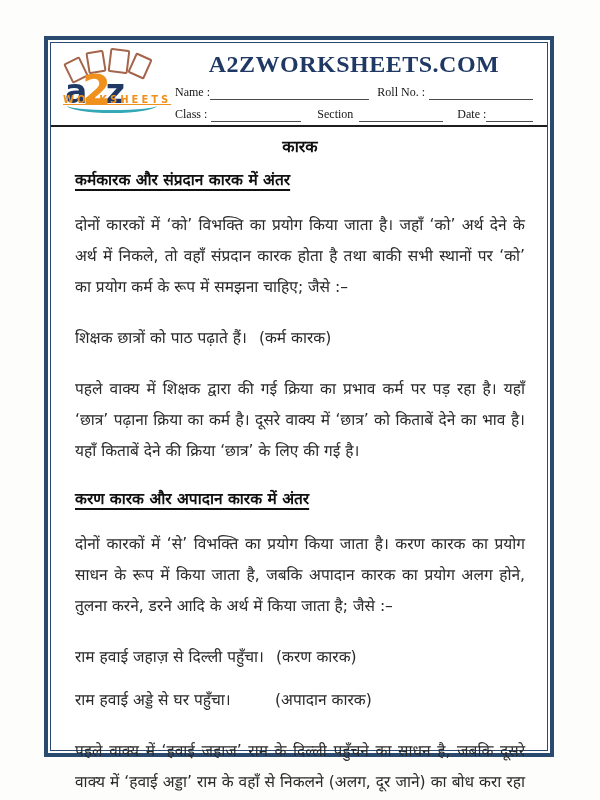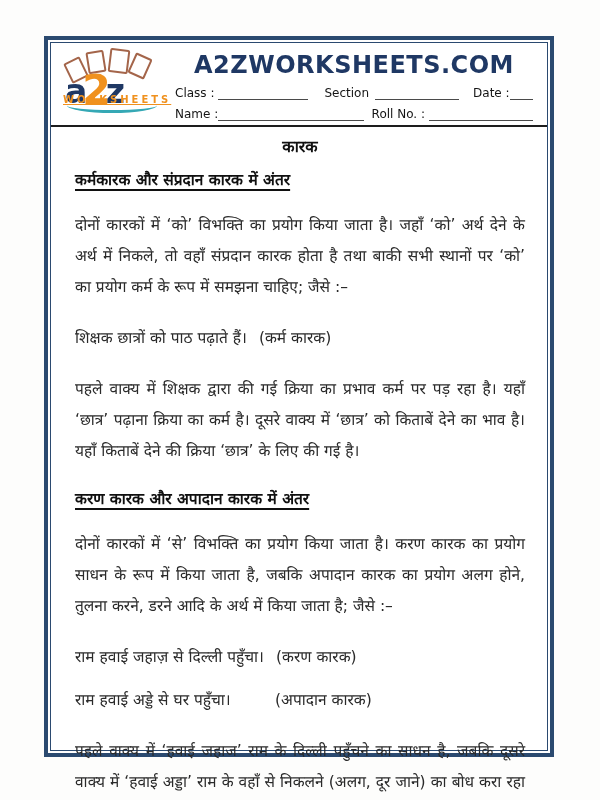--- a/index.html
+++ b/index.html
@@ -73,20 +73,21 @@
     color: #f0911e;
     letter-spacing: 3px;
     white-space: nowrap;
     text-decoration: underline;
   }
   .header-right {
     flex: 1;
     padding: 0 4px 0 10px;
     display: flex;
     flex-direction: column;
+    font-family: Liberation Serif, serif;
   }
   .site-title {
     text-align: center;
     font-weight: bold;
     font-size: 24px;
     color: #1f3864;
     letter-spacing: 0.5px;
     margin-top: 2px;
   }
   .form-row {
@@ -160,33 +161,33 @@
           <span class="l-2">2</span>
           <span class="l-z">z</span>
         </div>
         <div class="logo-swoosh"></div>
         <div class="logo-sub">WORKSHEETS</div>
       </div>
 
       <div class="header-right">
         <div class="site-title">A2ZWORKSHEETS.COM</div>
         <div class="form-row">
+          <span class="lbl">Name :</span>
+          <span class="blank grow mr8"></span>
+          <span class="lbl">Roll No. :</span>
+          <span class="blank w-roll"></span>
+        </div>
+        <div class="form-row">
           <span class="lbl">Class :</span>
           <span class="blank w-class"></span>
           <span class="lbl">Section</span>
           <span class="blank w-section"></span>
           <span class="lbl">Date :</span>
           <span class="blank grow"></span>
         </div>
-        <div class="form-row">
-          <span class="lbl">Name :</span>
-          <span class="blank grow mr8"></span>
-          <span class="lbl">Roll No. :</span>
-          <span class="blank w-roll"></span>
-        </div>
       </div>
     </div>
 
     <div class="content">
       <div class="doc-title">कारक</div>
 
       <div class="section-heading">कर्मकारक और संप्रदान कारक में अंतर</div>
       <p class="body">दोनों कारकों में ‘को’ विभक्ति का प्रयोग किया जाता है। जहाँ ‘को’ अर्थ देने के अर्थ में निकले, तो वहाँ संप्रदान कारक होता है तथा बाकी सभी स्थानों पर ‘को’ का प्रयोग कर्म के रूप में समझना चाहिए; जैसे :–</p>
       <div class="example g1">
         <span class="sent">शिक्षक छात्रों को पाठ पढ़ाते हैं।</span>

